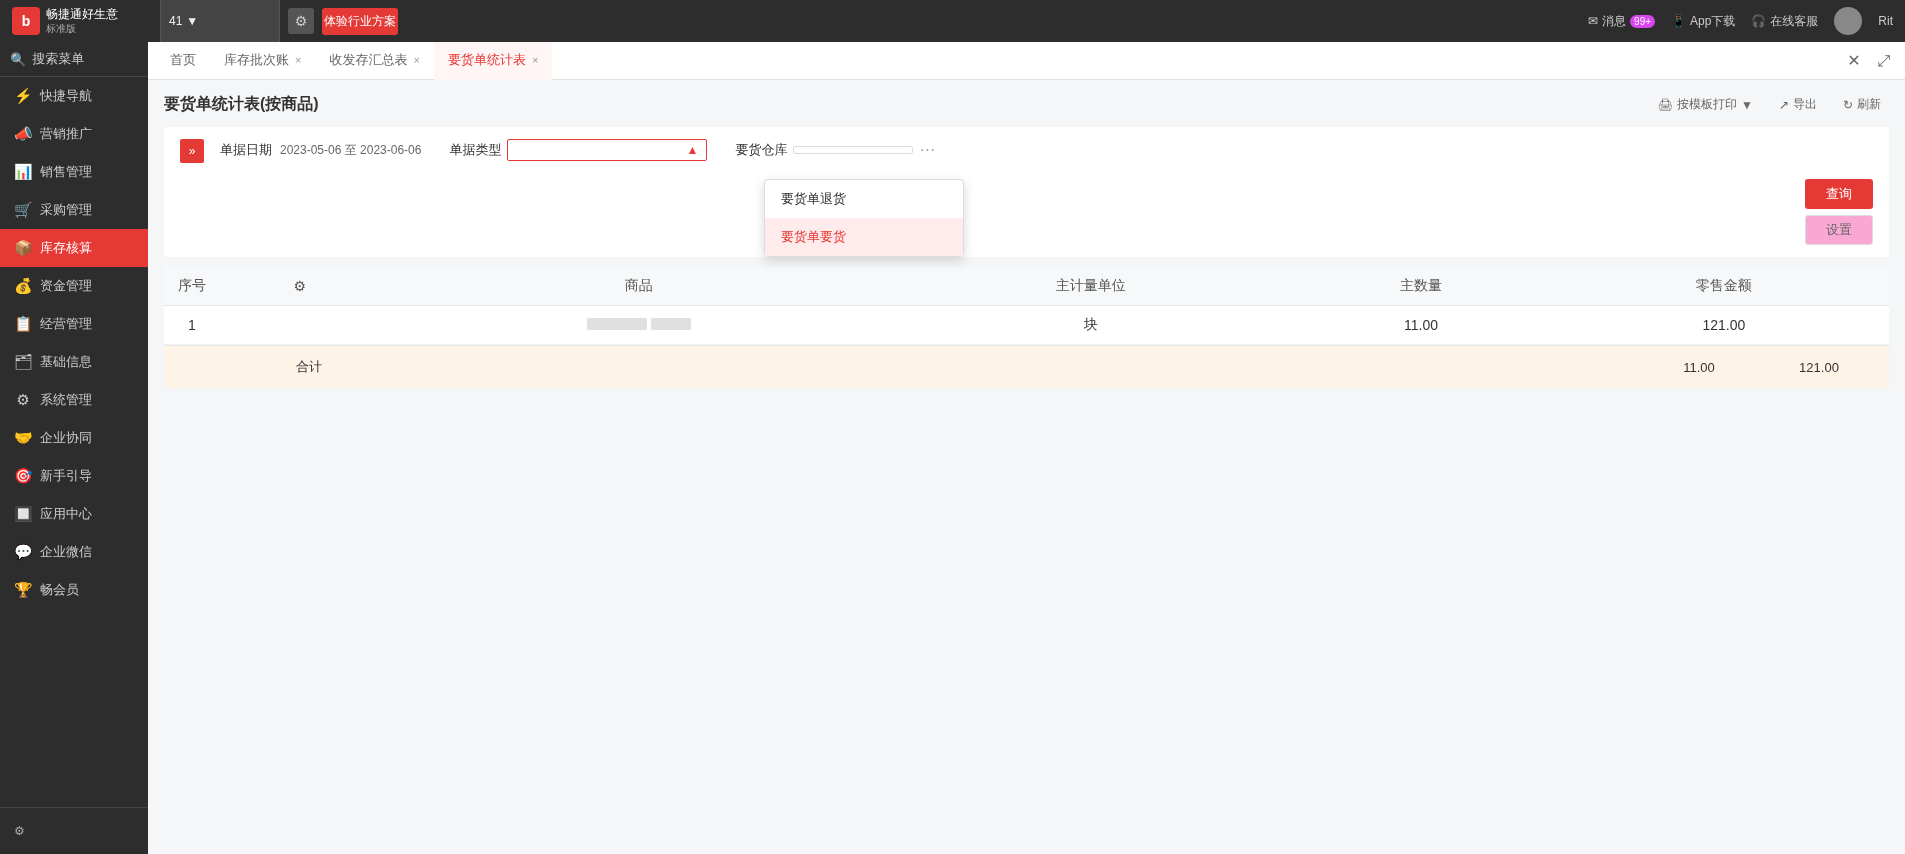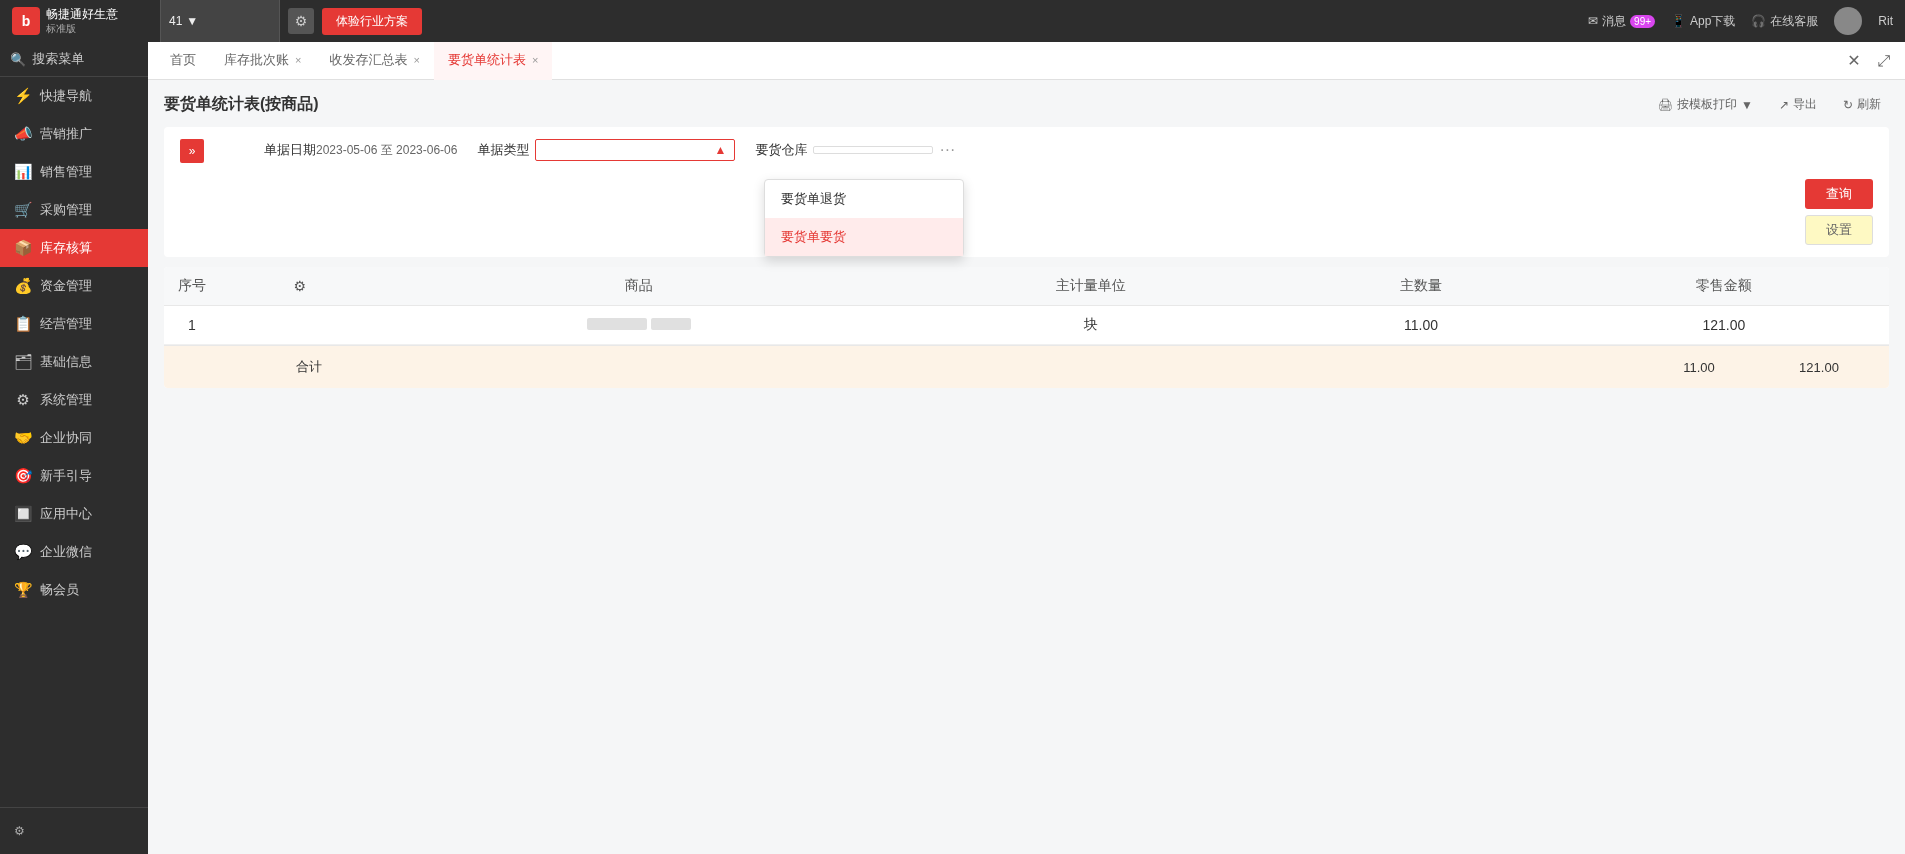--- a/index.html
+++ b/index.html
@@ -65,21 +65,21 @@
       display: flex; align-items: center; justify-content: center;
       color: #ccc;
       cursor: pointer;
       font-size: 14px;
     }
     .trial-btn {
       background: #e53935;
       color: white;
       border: none;
       border-radius: 3px;
-      padding: 5px 14px;
+      padding: 5px 2px;
       font-size: 12px;
       cursor: pointer;
     }
 
     .header-right {
       display: flex;
       align-items: center;
       gap: 16px;
     }
     .header-action {
@@ -273,21 +273,21 @@
       color: white;
       cursor: pointer;
       font-size: 12px;
       flex-shrink: 0;
     }
     .filter-row {
       flex: 1;
       display: flex;
       align-items: center;
       flex-wrap: wrap;
-      margin-left: 44px;
+      gap: 8px;
     }
     .filter-group {
       display: flex;
       align-items: center;
       gap: 6px;
     }
     .filter-label {
       font-size: 13px;
       color: #333;
       white-space: nowrap;
@@ -376,21 +376,21 @@
     .query-btn {
       background: #e53935;
       color: white;
       border: none;
       border-radius: 3px;
       padding: 6px 20px;
       font-size: 13px;
       cursor: pointer;
     }
     .settings-btn {
-      background: #fef9c3;
+      background: #f9a8d4;
       color: #666;
       border: 1px solid #ddd;
       border-radius: 3px;
       padding: 5px 20px;
       font-size: 13px;
       cursor: pointer;
     }
 
     
     .dropdown-overlay {

